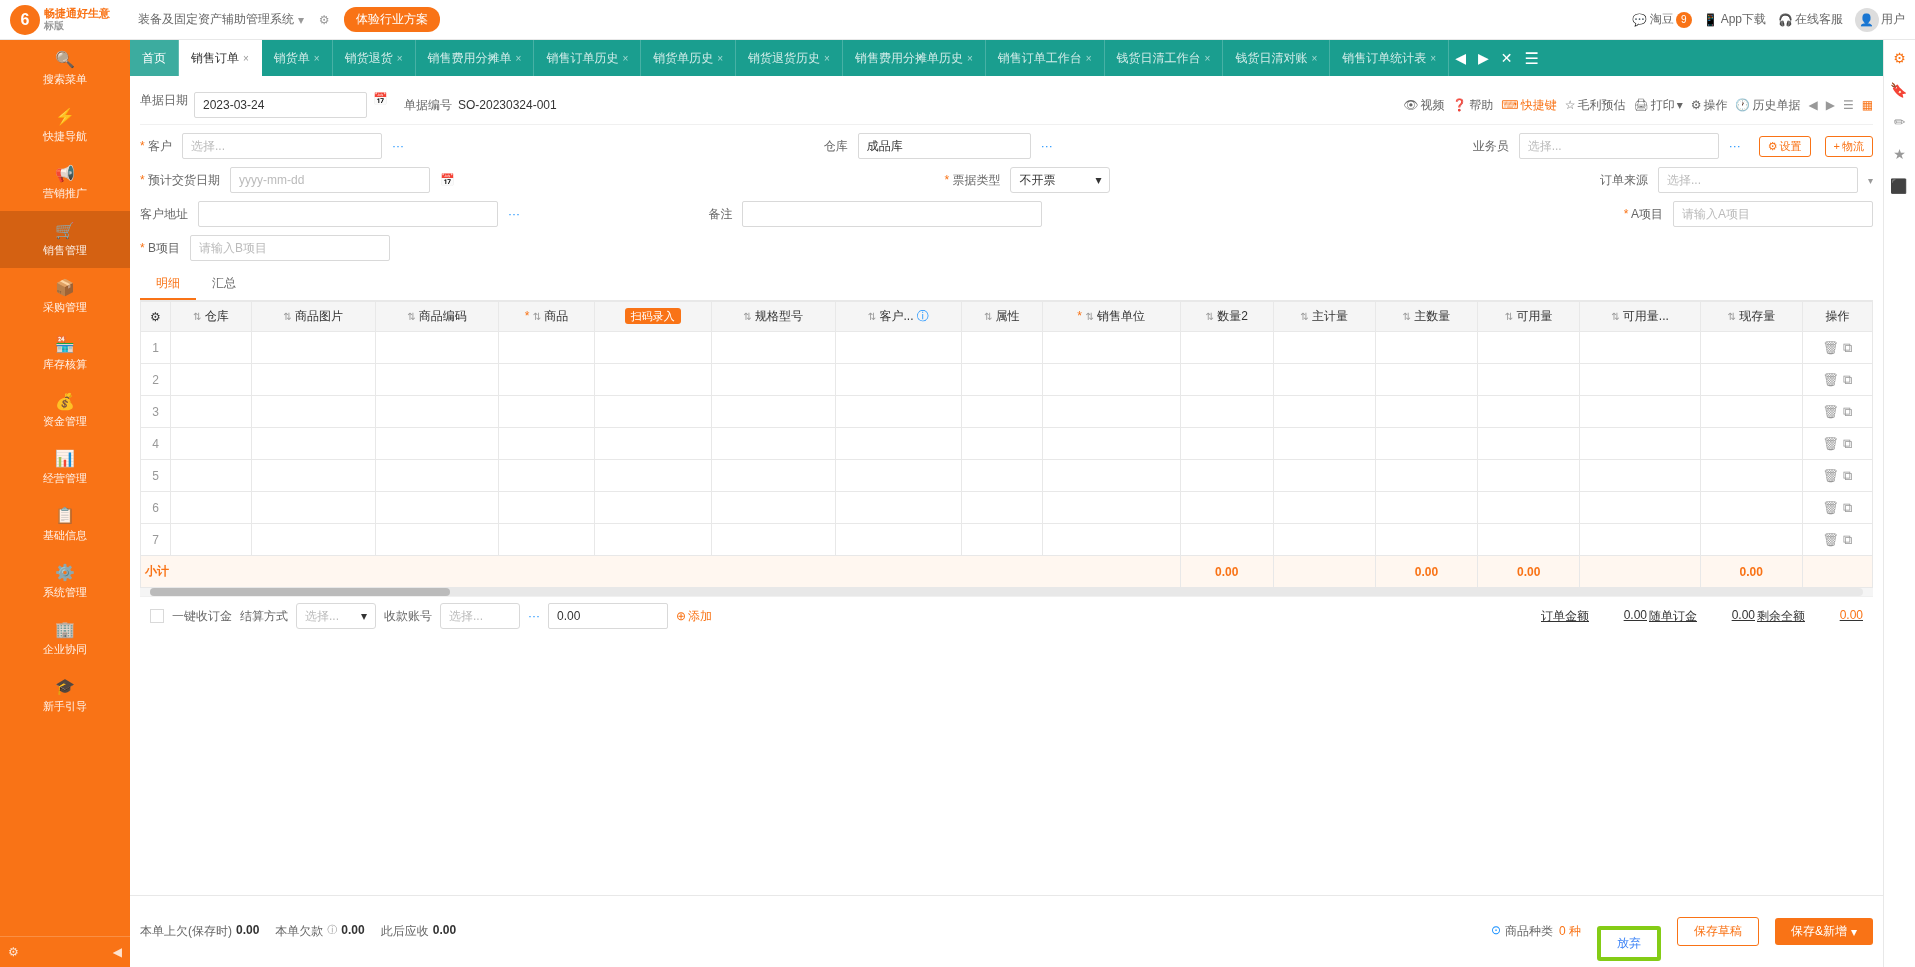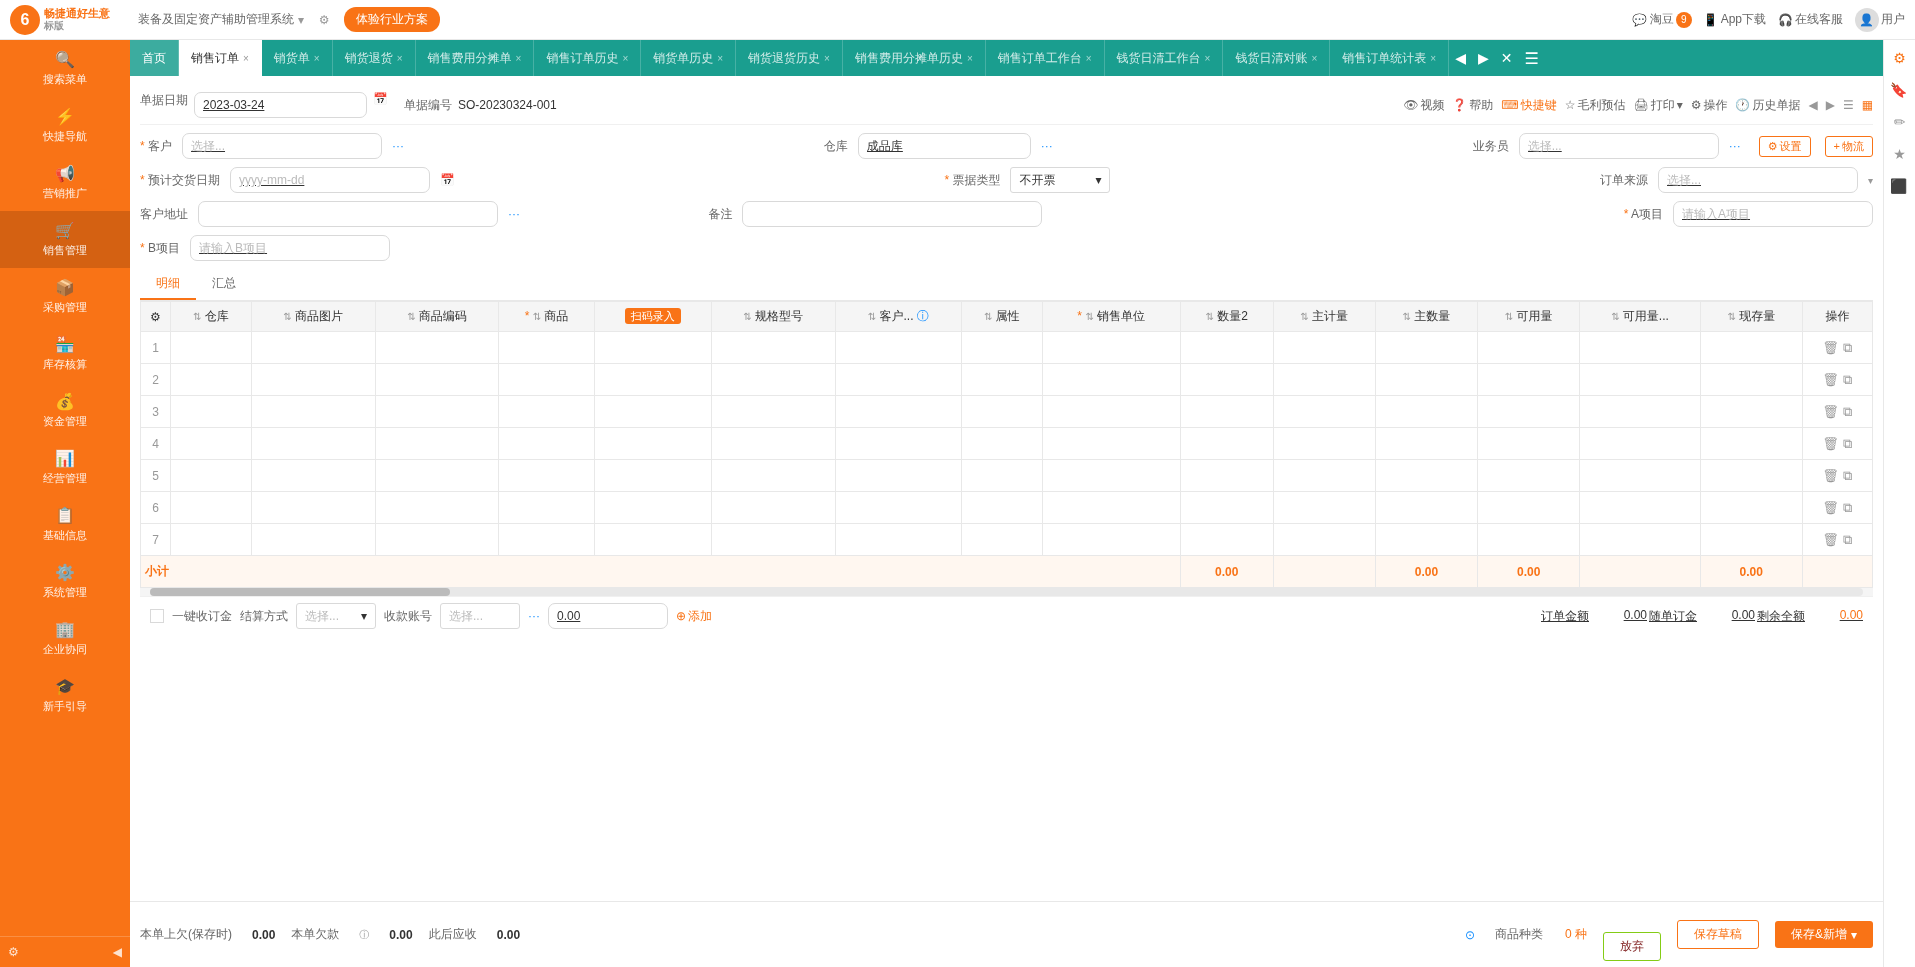--- a/index.html
+++ b/index.html
@@ -30,21 +30,21 @@
 
     
     .tab-item { padding: 0 12px; height: 36px; display: flex; align-items: center; white-space: nowrap; cursor: pointer; color: rgba(255,255,255,0.8); font-size: 12px; gap: 4px; border-right: 1px solid rgba(255,255,255,0.2); }
     .tab-item.active { background: #fff; color: #333; }
     .tab-close { font-size: 10px; color: rgba(255,255,255,0.6); cursor: pointer; }
     .tab-item.active .tab-close { color: #999; }
     .tab-nav-btn { color: white; background: none; border: none; cursor: pointer; padding: 0 6px; font-size: 14px; }
     .form-row { display: flex; align-items: center; gap: 10px; margin-bottom: 8px; }
     .form-label { color: #666; white-space: nowrap; font-size: 12px; }
     .form-label.required::before { content: '* '; color: #f97316; }
-    .form-input { border: 1px solid #d9d9d9; border-radius: 7px; padding: 3px 8px; font-size: 12px; color: #333; background: #fff; min-width: 120px; height: 26px; text-decoration: underline; }
+    .form-input { border: 1px solid #d9d9d9; border-radius: 2px; padding: 3px 8px; font-size: 12px; color: #333; background: #fff; min-width: 120px; height: 26px; }
     .form-input.wide { min-width: 200px; }
     .form-input::placeholder { color: #bbb; }
     .ellipsis-btn { color: #1890ff; cursor: pointer; font-size: 12px; }
     .select-input { border: 1px solid #d9d9d9; border-radius: 3px; padding: 3px 8px; font-size: 12px; color: #333; background: #fff; height: 26px; display: inline-flex; align-items: center; justify-content: space-between; min-width: 100px; cursor: pointer; }
 
     
     .detail-tabs { display: flex; border-bottom: 1px solid #e8e8e8; margin: 8px 0 0 0; }
     .detail-tab { padding: 6px 16px; cursor: pointer; font-size: 12px; color: #666; border-bottom: 2px solid transparent; }
     .detail-tab.active { color: #f97316; border-bottom-color: #f97316; }
     .data-table { width: 100%; border-collapse: collapse; font-size: 12px; }
@@ -52,31 +52,31 @@
     .data-table th.required-col::before { content: '* '; color: #f97316; }
     .data-table td { border: 1px solid #e8e8e8; padding: 4px; height: 32px; text-align: center; }
     .row-num { color: #999; text-align: center; }
     .subtotal-row { background: #fff7f0; }
     .subtotal-val { color: #f97316; font-weight: bold; }
     .action-icons { display: flex; gap: 4px; justify-content: center; }
     .icon-btn { color: #999; cursor: pointer; font-size: 13px; }
 
     
     .bottom-bar { display: flex; align-items: center; padding: 6px 10px; border-top: 1px solid #e8e8e8; background: #fff; gap: 16px; font-size: 12px; }
-    .bottom-stat { color: #666; display: flex; align-items: center; gap: 20px; }
+    .bottom-stat { color: #666; display: flex; gap: 4px; }
     .bottom-stat-val { color: #333; font-weight: bold; }
 
     
     .payment-row { display: flex; align-items: center; gap: 8px; padding: 6px 10px; border-top: 1px solid #f0f0f0; font-size: 12px; }
     .checkbox { width: 14px; height: 14px; border: 1px solid #d9d9d9; display: inline-block; cursor: pointer; }
     .add-link { color: #f97316; cursor: pointer; display: flex; align-items: center; gap: 2px; }
 
     
     .btn { padding: 5px 16px; border: none; border-radius: 3px; cursor: pointer; font-size: 12px; }
-    .btn-default { background: #fff; border: 1px solid #84cc16; color: #7f1d1d; margin-top: 24px; }
+    .btn-default { background: #fff; border: 4px solid #84cc16; color: #3b82f6; margin-top: 24px; }
     .btn-primary-outline { background: #fff; border: 1px solid #f97316; color: #f97316; }
     .btn-primary { background: #f97316; color: white; }
 
     
     .right-sidebar { width: 32px; background: #fff; border-left: 1px solid #e8e8e8; display: flex; flex-direction: column; align-items: center; padding: 4px 0; gap: 4px; }
     .right-icon { width: 28px; height: 28px; display: flex; align-items: center; justify-content: center; cursor: pointer; color: #999; font-size: 14px; border-radius: 3px; }
     .right-icon.active { color: #f97316; }
 
     
     .scroll-hint { height: 8px; background: #f5f5f5; }

